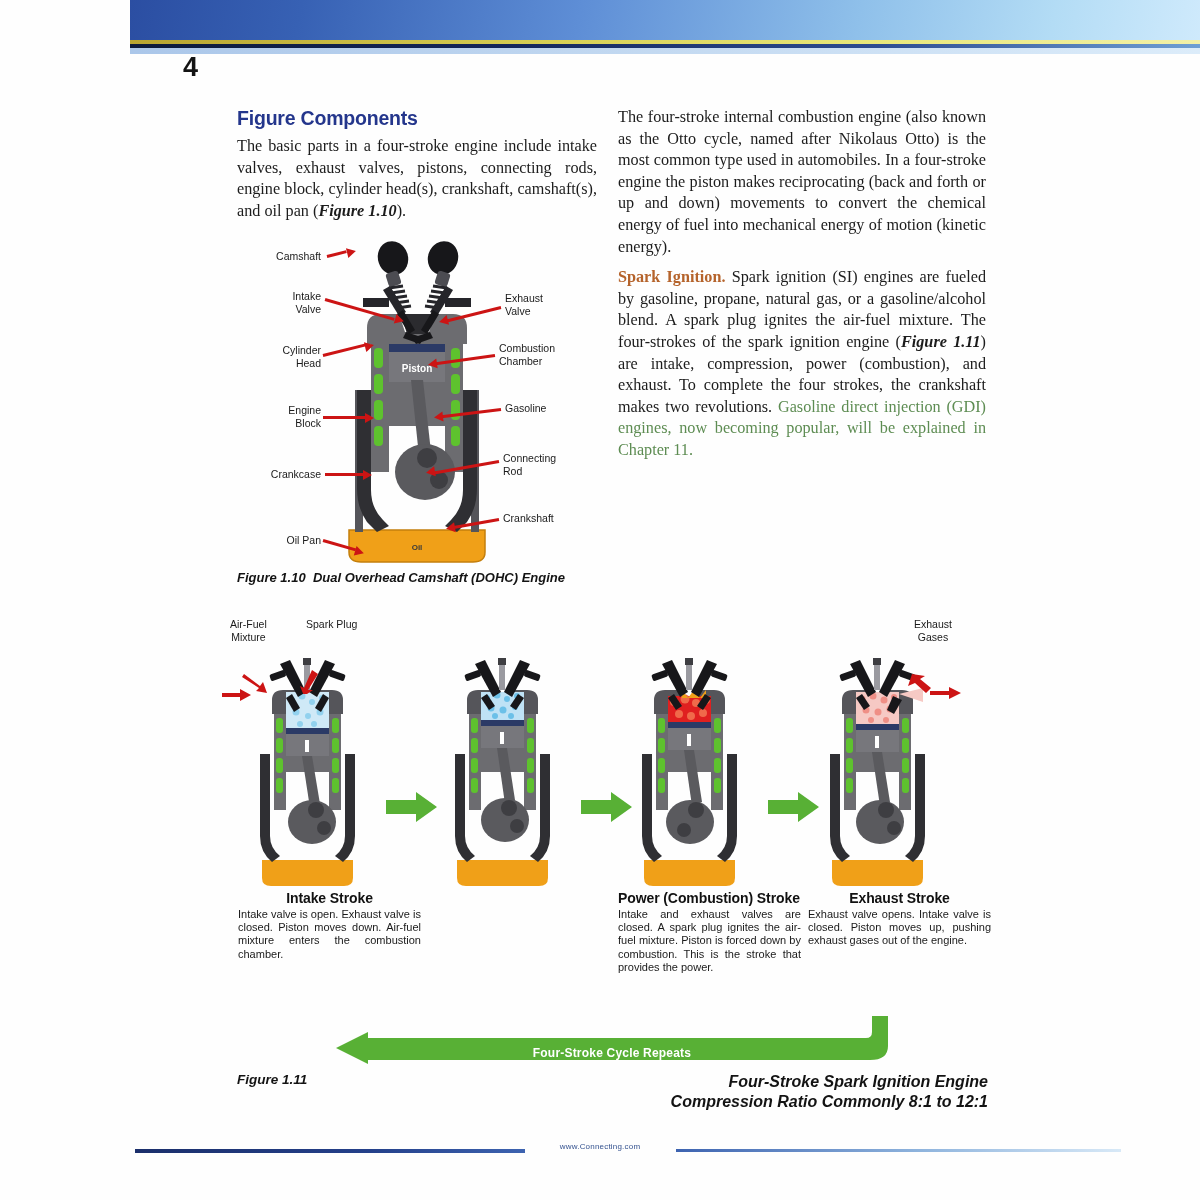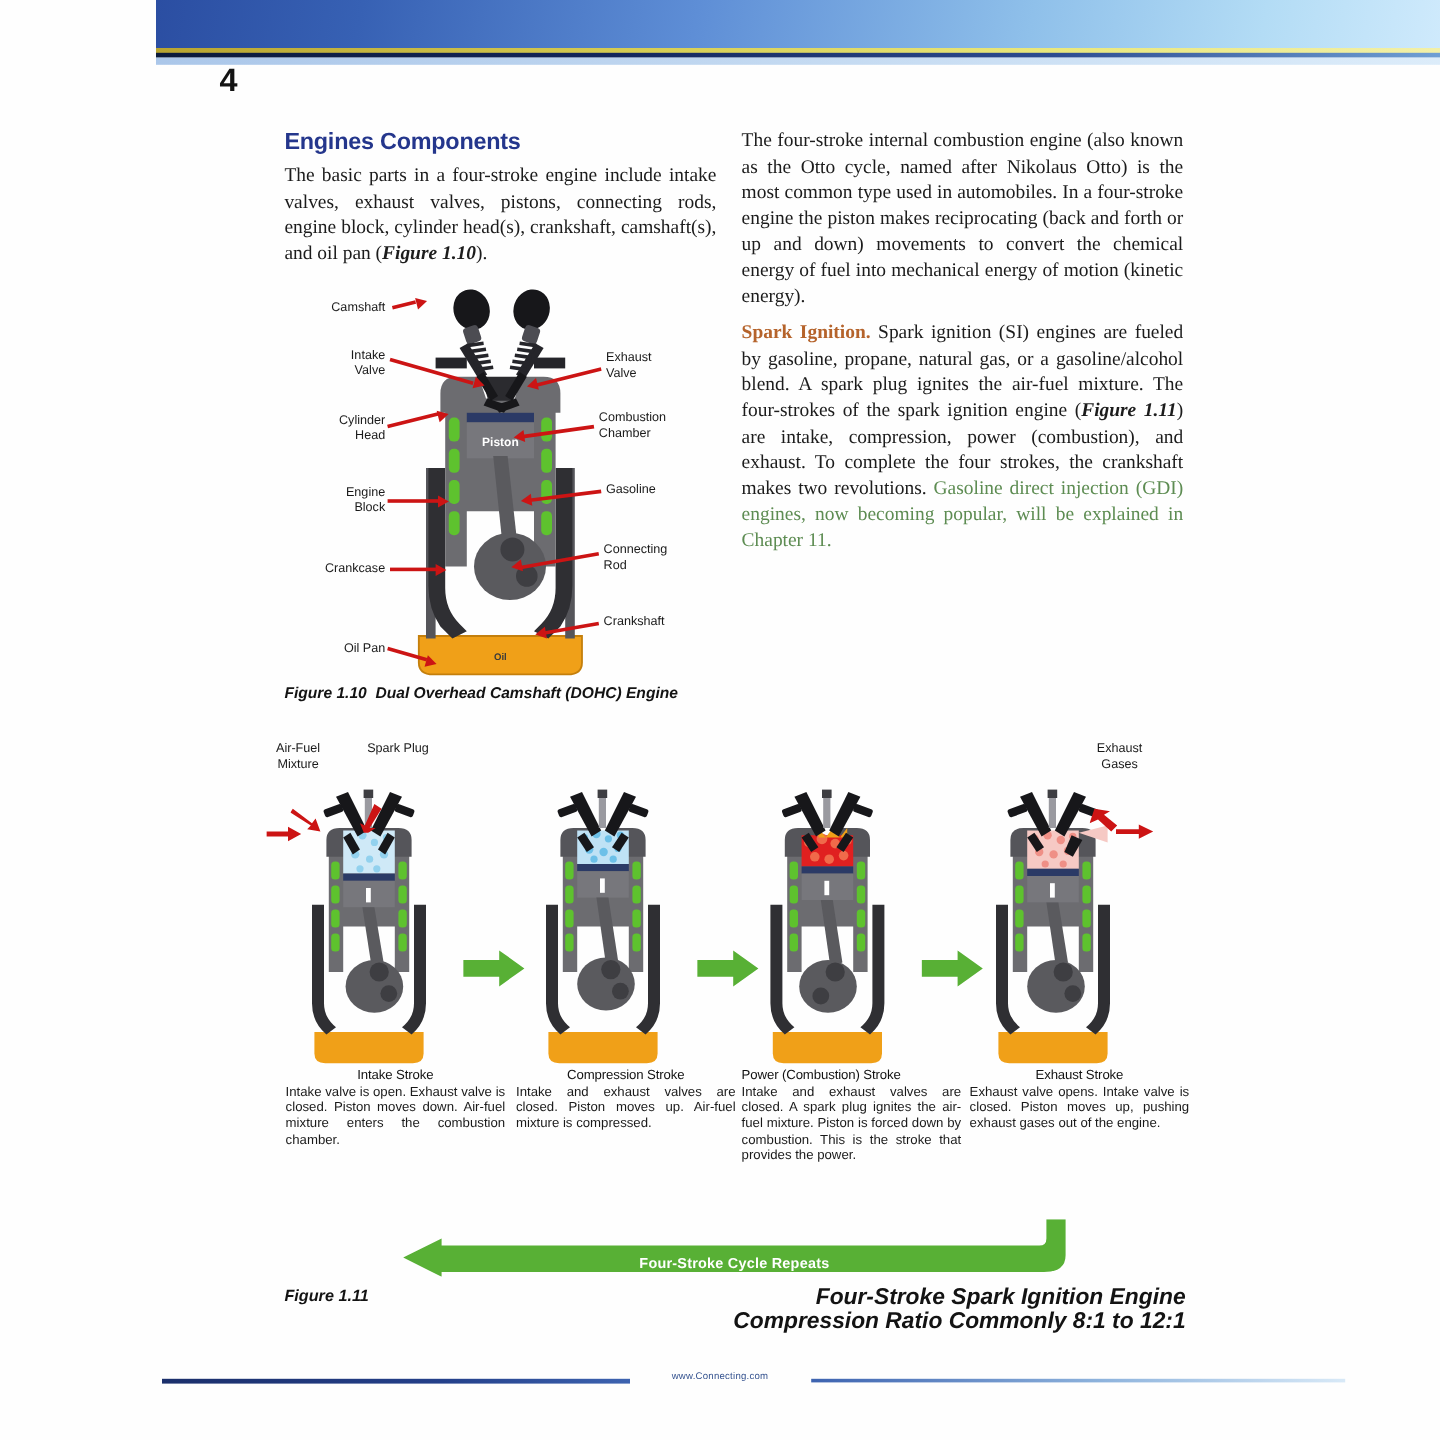--- a/index.html
+++ b/index.html
@@ -96,21 +96,21 @@
     font-size:10.5px;color:#1a1a1a;line-height:12.5px;text-align:center;
     white-space:nowrap;
   }
   .redarrow{position:absolute;}
 
   
   .strokes{position:absolute;left:230px;top:890px;width:760px;height:120px;}
   .sblock{position:absolute;top:0;width:183px;}
   .sblock .title{
     font-family:"Liberation Sans", sans-serif;
-    font-size:11px;font-weight:normal;color:#111;text-align:center;
+    font-size:14px;font-weight:bold;color:#111;text-align:center;
     margin-bottom:2px;letter-spacing:-.1px;
   }
   .sblock .title.left{text-align:left;}
   .sblock .desc{
     font-family:"Liberation Sans", sans-serif;
     font-size:11px;line-height:13.2px;color:#1a1a1a;text-align:justify;
   }
 
   
   .repeat{position:absolute;left:332px;top:1016px;width:560px;height:48px;}
@@ -122,21 +122,21 @@
   }
 
   .fig111label{
     position:absolute;left:237px;top:1072px;
     font-family:"Liberation Sans", sans-serif;
     font-size:13.5px;font-weight:bold;font-style:italic;color:#131313;
   }
   .fig111title{
     position:absolute;right:212px;top:1072px;width:420px;text-align:right;
     font-family:"Liberation Sans", sans-serif;
-    font-size:19px;font-weight:bold;font-style:italic;color:#131313;
+    font-size:16px;font-weight:bold;font-style:italic;color:#131313;
     line-height:20px;
   }
 
   
   .footer-line-l{
     position:absolute;left:135px;top:1149px;width:390px;height:4px;
     background:linear-gradient(90deg,#1b2f6b 0%,#24408a 60%,#3d63b0 100%);
   }
   .footer-line-r{
     position:absolute;left:676px;top:1149px;width:445px;height:3px;
@@ -154,21 +154,21 @@
 <div class="page">
 
   <div class="header-band"></div>
   <div class="header-gold"></div>
   <div class="header-dark"></div>
   <div class="header-fade"></div>
 
   <div class="page-number">4</div>
 
   <div class="col-left">
-    <h2 class="sec">Engines Components</h2>
+    <h2 class="sec">Figure Components</h2>
     <p class="body"><span>The basic parts in a four-stroke engine include intake valves, exhaust valves, pistons, connecting rods, engine block, cylinder head(s), crankshaft, camshaft(s), and oil pan (</span><span class="figref">Figure 1.10</span><span>).</span></p>
   </div>
 
   <div class="col-right">
     <p class="body">The four-stroke internal combustion engine (also known as the Otto cycle, named after Nikolaus Otto) is the most common type used in automobiles. In a four-stroke engine the piston makes reciprocating (back and forth or up and down) movements to convert the chemical energy of fuel into mechanical energy of motion (kinetic energy).</p>
     <p class="body"><span class="run-in">Spark Ignition.</span><span> Spark ignition (SI) engines are fueled by gasoline, propane, natural gas, or a gasoline/alcohol blend. A spark plug ignites the air-fuel mixture. The four-strokes of the spark ignition engine (</span><span class="figref">Figure 1.11</span><span>) are intake, compression, power (combustion), and exhaust. To complete the four strokes, the crankshaft makes two revolutions. </span><span class="green">Gasoline direct injection (GDI) engines, now becoming popular, will be explained in Chapter 11.</span></p>
   </div>
 
   <div class="fig110">
 
@@ -547,24 +547,20 @@
         <path d="M4 2 L0 14 L7 11 L18 21 L23 16 L12 7 L17 4 Z" fill="#cc1414"></path>
       </svg>
     </div>
   </div>
 
   <div class="strokes">
     <div class="sblock" style="left:8px;">
       <div class="title">Intake Stroke</div>
       <div class="desc">Intake valve is open. Exhaust valve is closed. Piston moves down. Air-fuel mixture enters the combustion chamber.</div>
     </div>
-    <div class="sblock" style="left:200px;">
-      <div class="title">Compression Stroke</div>
-      <div class="desc">Intake and exhaust valves are closed. Piston moves up. Air-fuel mixture is compressed.</div>
-    </div>
     <div class="sblock" style="left:578px;">
       <div class="title">Exhaust Stroke</div>
       <div class="desc">Exhaust valve opens. Intake valve is closed. Piston moves up, pushing exhaust gases out of the engine.</div>
     </div>
     <div class="sblock" style="left:388px;">
       <div class="title left">Power (Combustion) Stroke</div>
       <div class="desc">Intake and exhaust valves are closed. A spark plug ignites the air-fuel mixture. Piston is forced down by combustion. This is the stroke that provides the power.</div>
     </div>
   </div>
 

